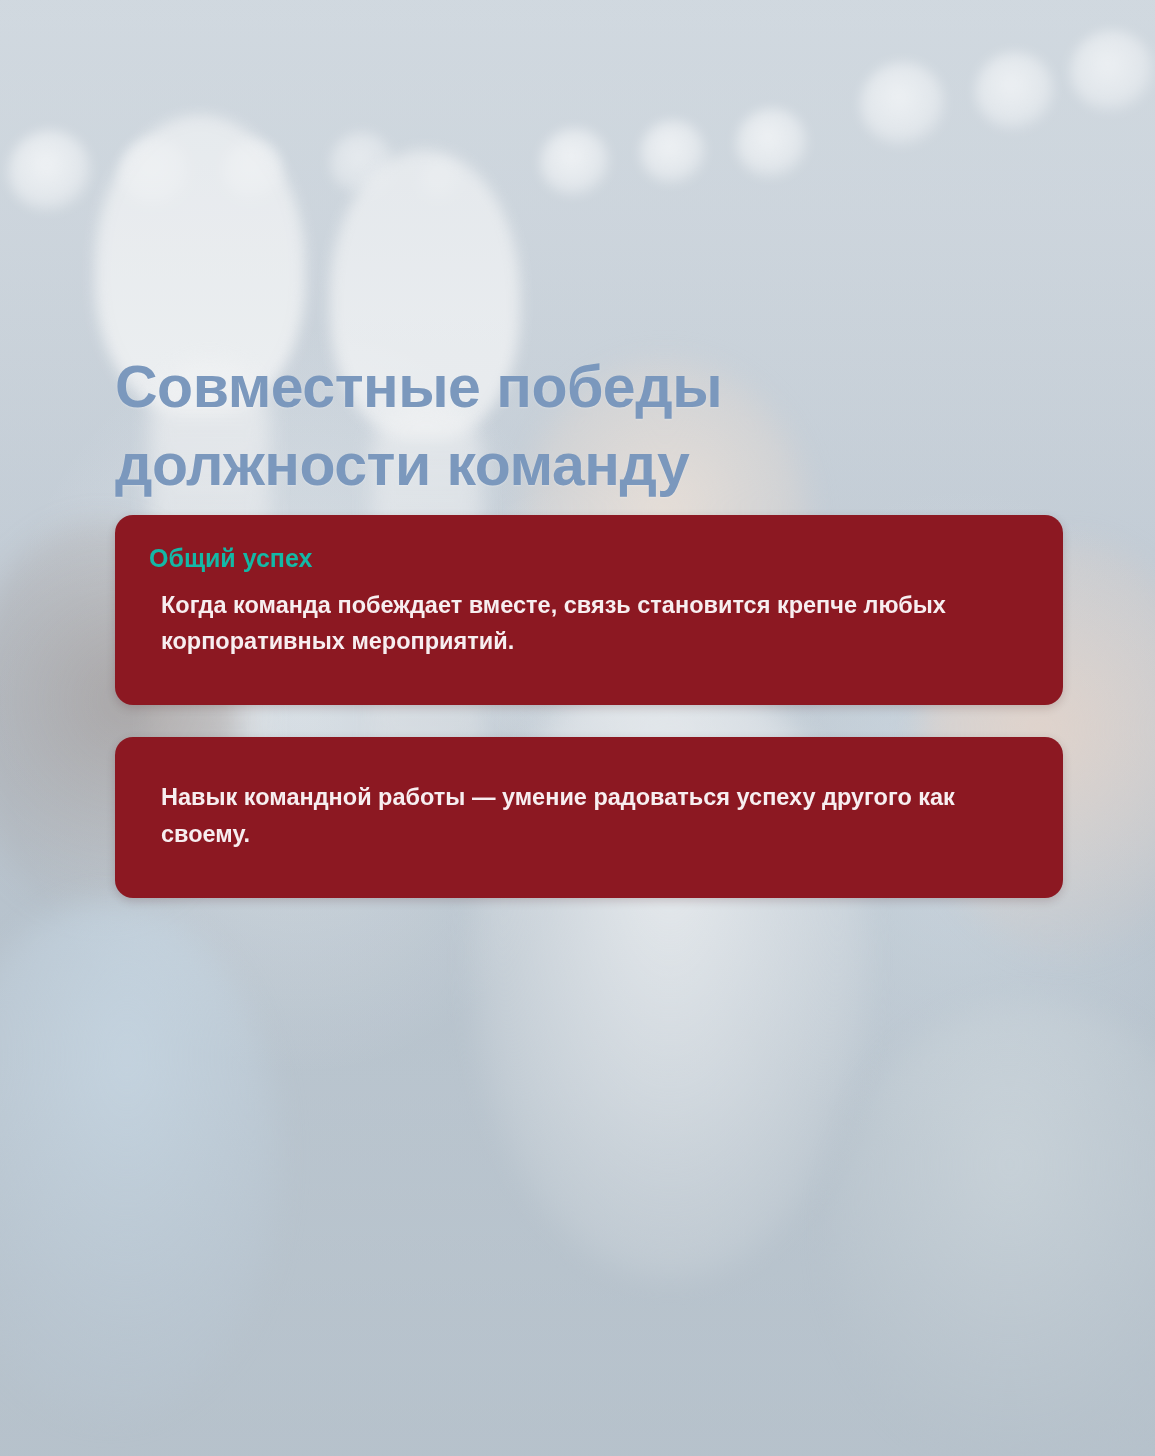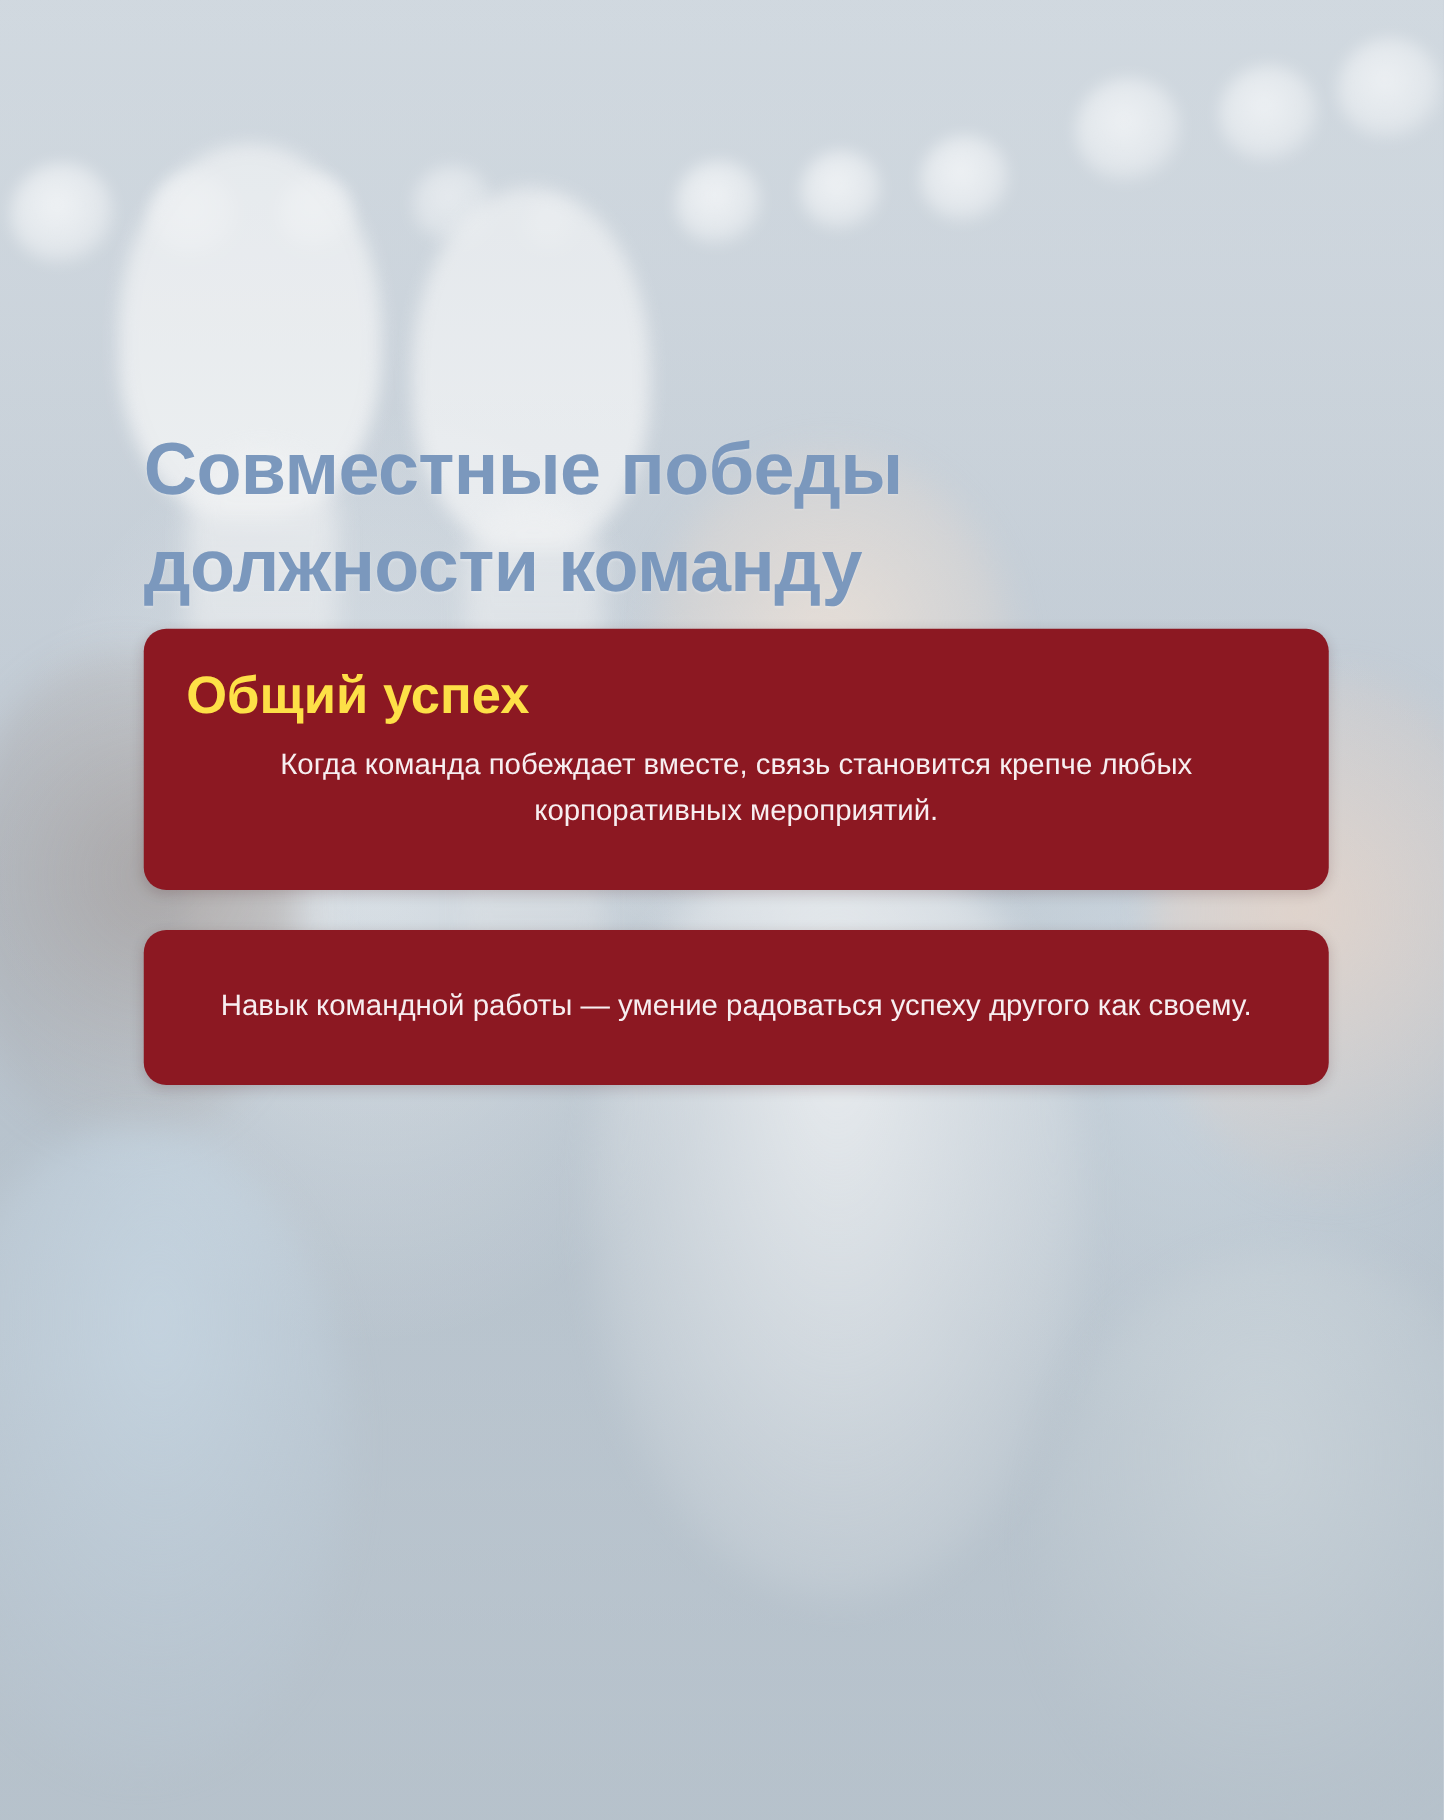--- a/index.html
+++ b/index.html
@@ -71,21 +71,21 @@
     position: absolute;
     inset: 0;
     background:
       linear-gradient(180deg, rgba(200,210,219,0.35) 0%, rgba(190,201,211,0.12) 25%, rgba(176,189,200,0.25) 75%, rgba(168,181,193,0.45) 100%);
   }
 
   
   .content {
     position: absolute;
     left: 0;
-    top: 0;
+    top: 12px;
     width: 1155px;
     height: 1275px;
   }
 
   .headline {
     position: absolute;
     left: 115px;
     top: 296px;
     width: 860px;
     font-size: 59px;
@@ -111,33 +111,32 @@
     border-radius: 18px;
     padding: 30px 34px 34px 34px;
     margin-bottom: 32px;
     box-shadow: 0 3px 10px rgba(60,10,16,0.18);
     color: #ffffff;
     box-sizing: border-box;
   }
   .card:last-child { margin-bottom: 0; }
 
   .card-title {
-    font-size: 42px;
+    font-size: 25px;
     font-weight: 700;
     line-height: 1.1;
     margin: 0 0 14px 0;
-    color: #fde047;
+    color: #14b8a6;
   }
   .card-body {
     font-size: 23.5px;
     line-height: 1.55;
     margin: 12px;
     color: #f7eef0;
-    font-weight: 400;
-    text-align: center;
+    font-weight: 700;
   }
 </style>
 </head>
 <body>
 
 <div class="slide">
 
   <div class="bg"></div>
 
   <div class="lights">

